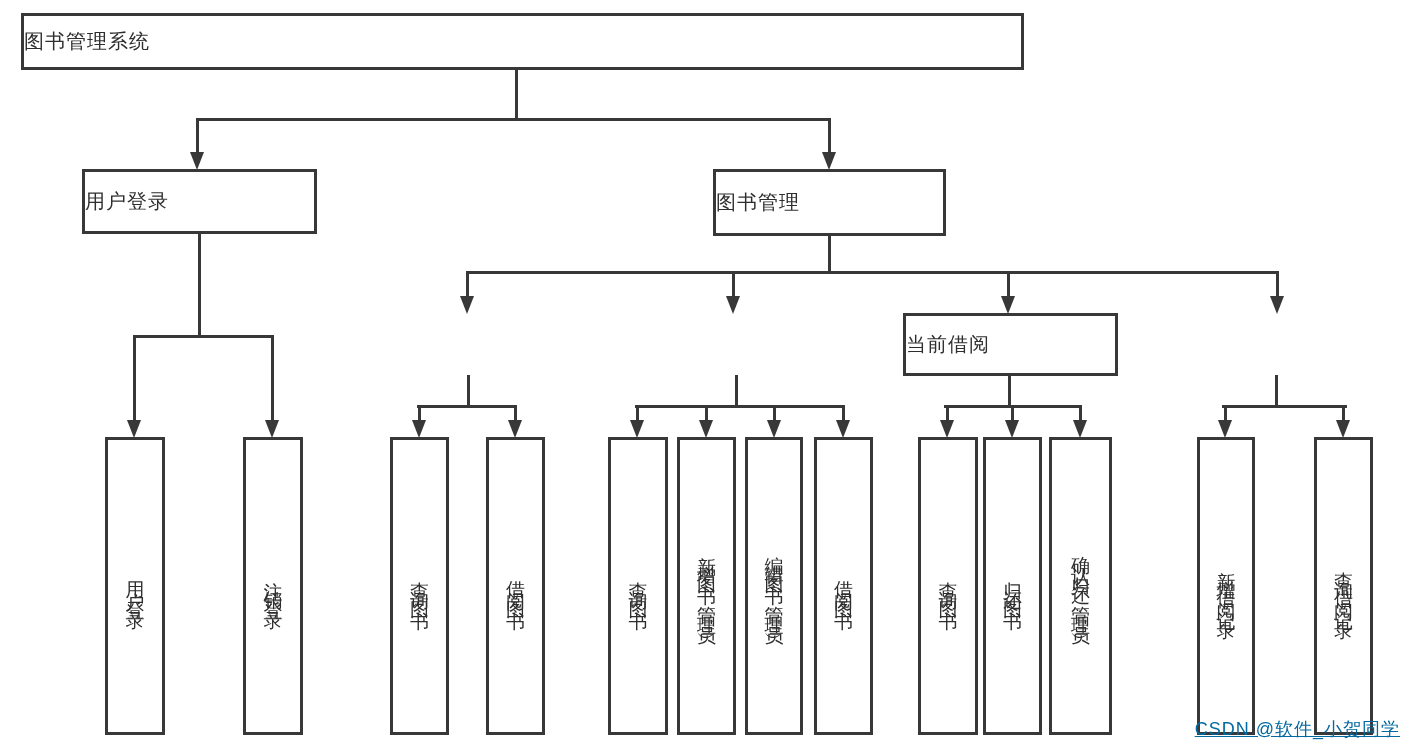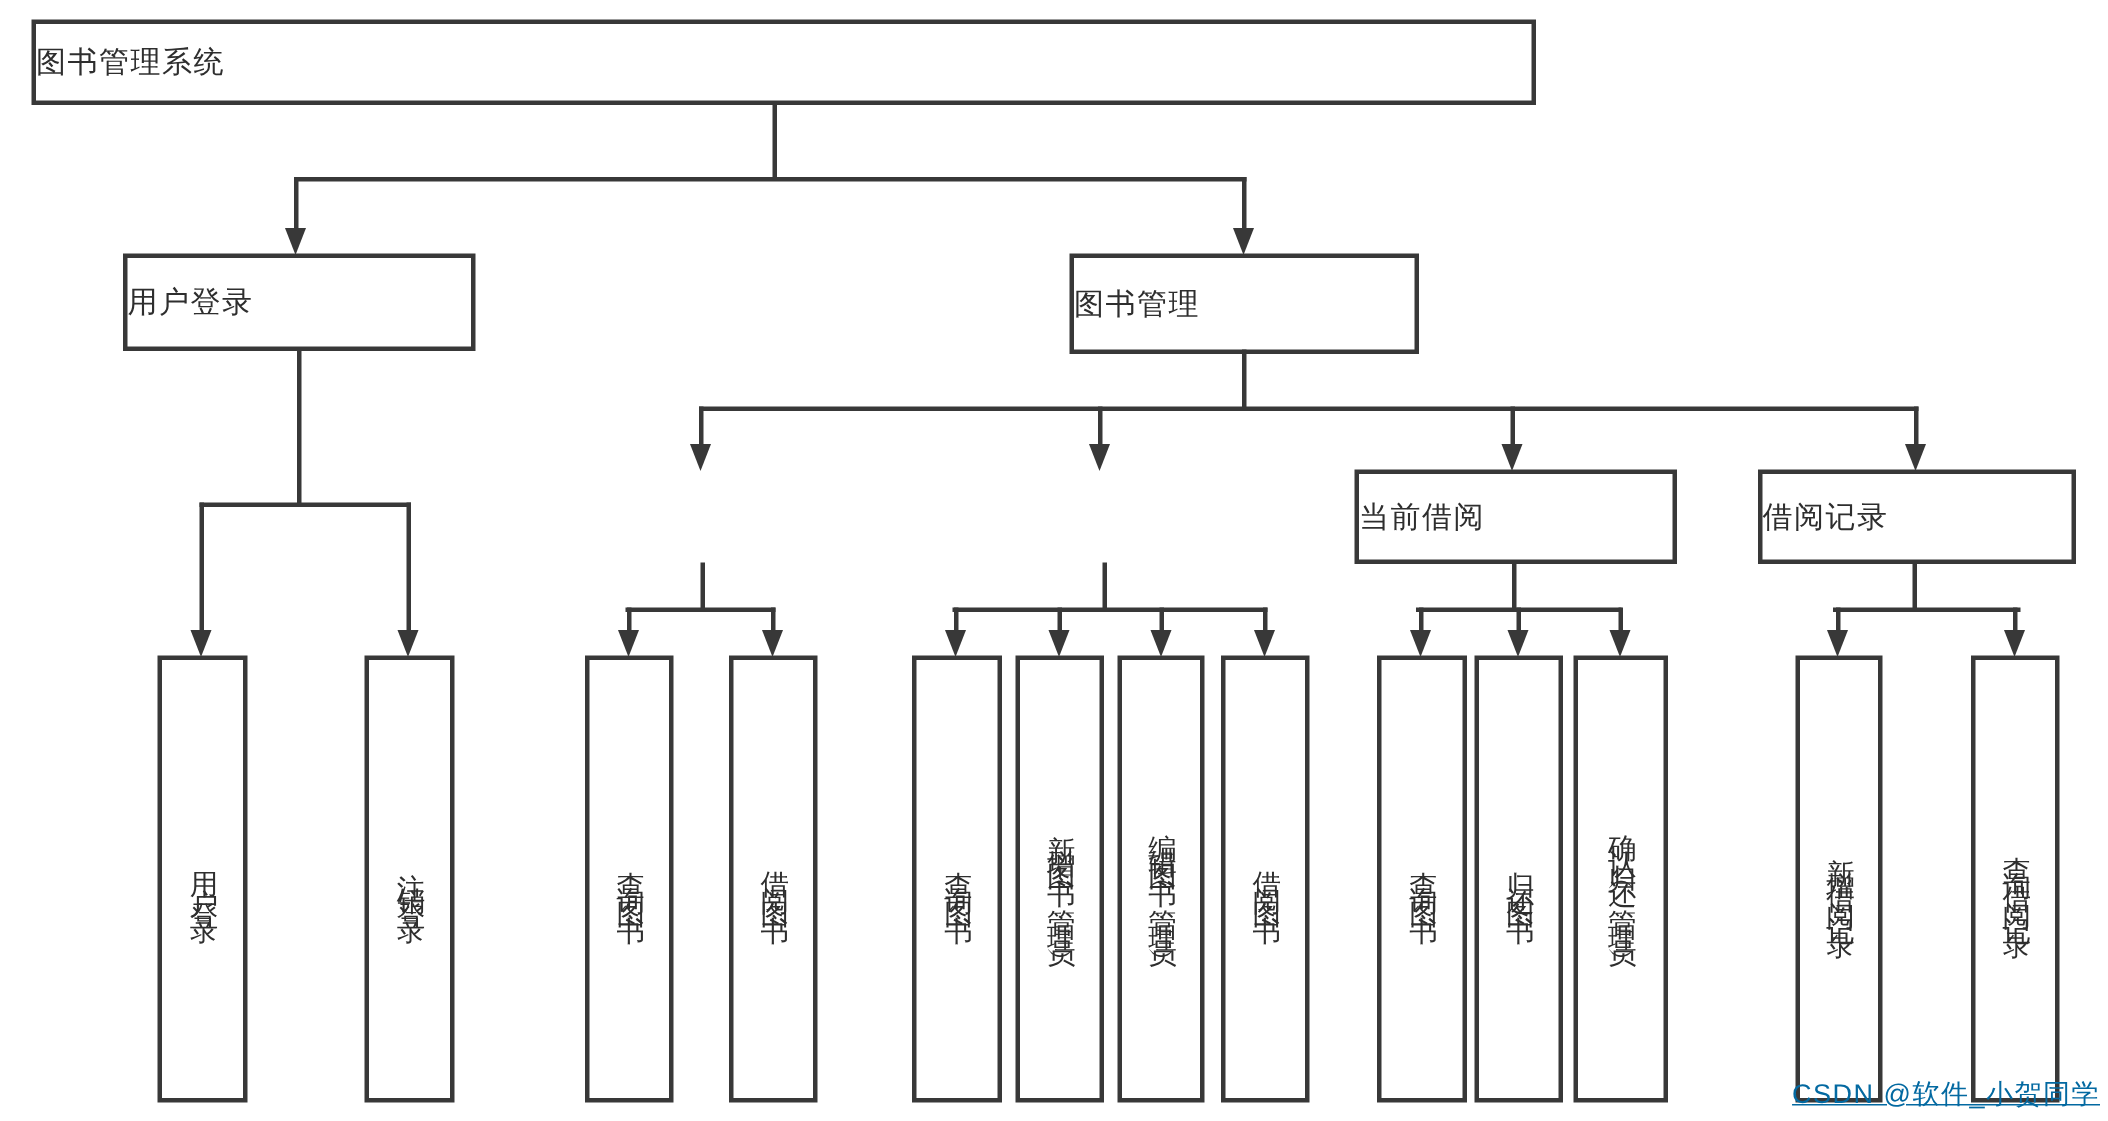--- a/index.html
+++ b/index.html
@@ -48,23 +48,20 @@
 
   <div class="hbox" style="left:82px;top:169px;width:235px;height:65px">
     <span>用户登录</span>
   </div>
   <div class="hbox" style="left:713px;top:169px;width:233px;height:67px">
     <span>图书管理</span>
   </div>
 
   <div class="hbox" style="left:903px;top:313px;width:215px;height:63px">
     <span>当前借阅</span>
-  </div>
-  <div class="hbox" style="left:1172px;top:313px;width:212px;height:63px">
-    <span>借阅记录</span>
   </div>
 
   <div class="vbox" style="left:105px;width:60px">
     <span class="vtext">用户登录</span>
   </div>
   <div class="vbox" style="left:243px;width:60px">
     <span class="vtext">注销登录</span>
   </div>
   <div class="vbox" style="left:390px;width:59px">
     <span class="vtext">查询图书</span>

